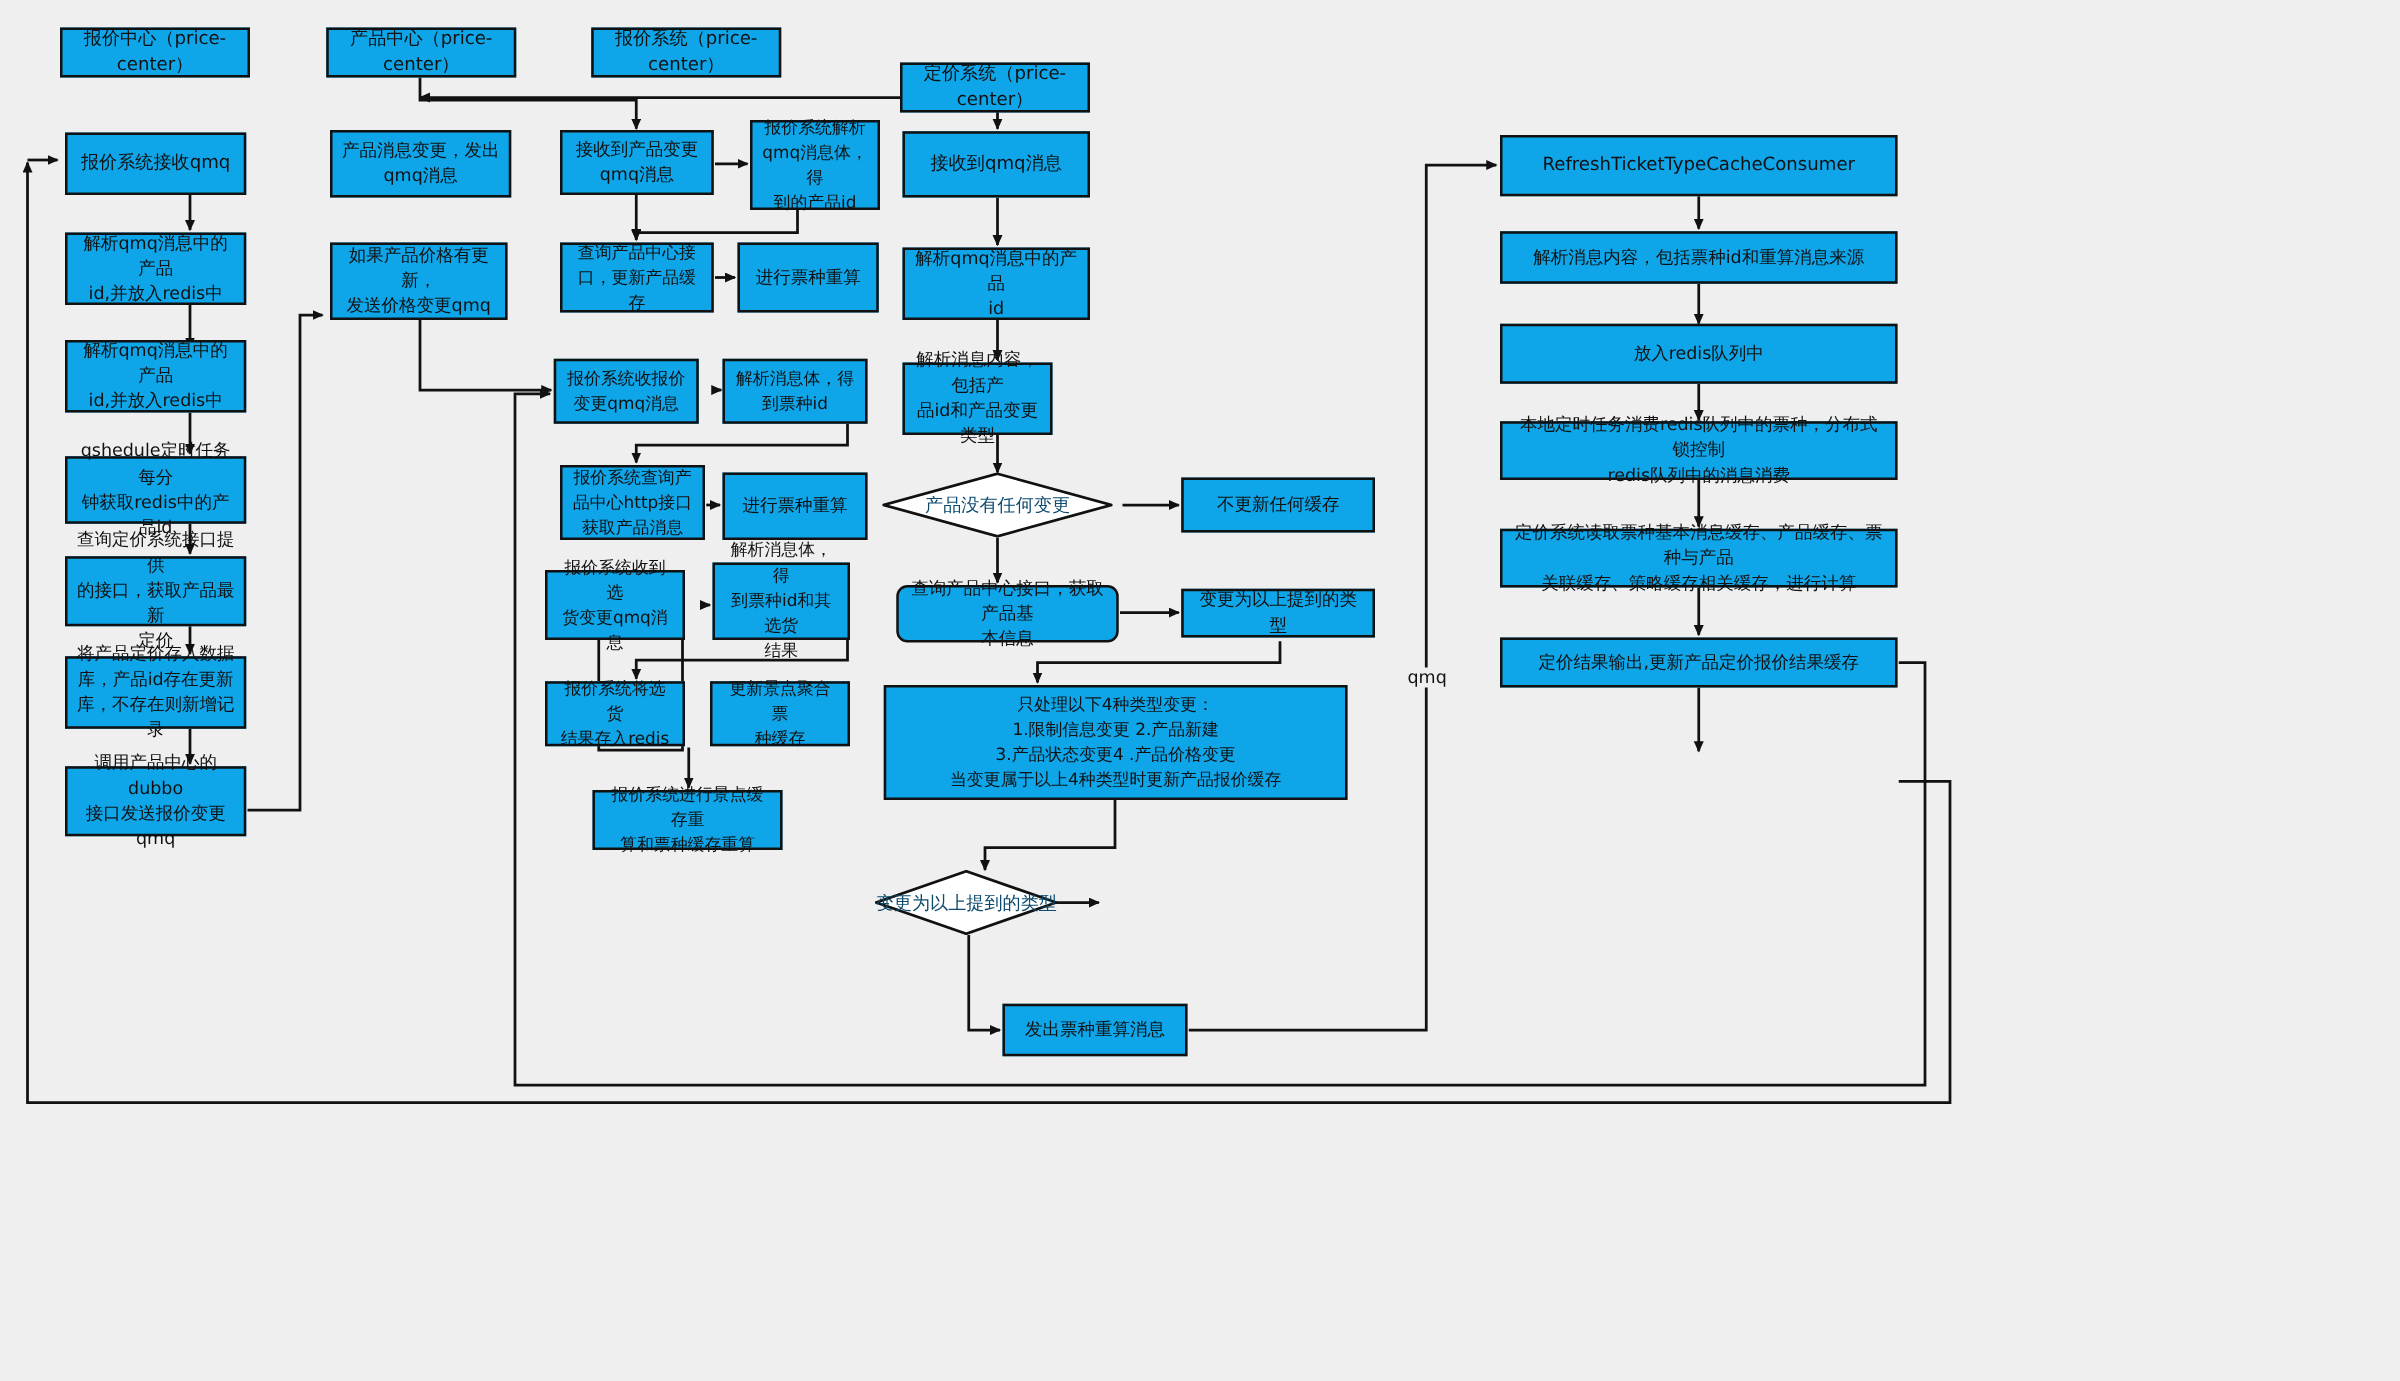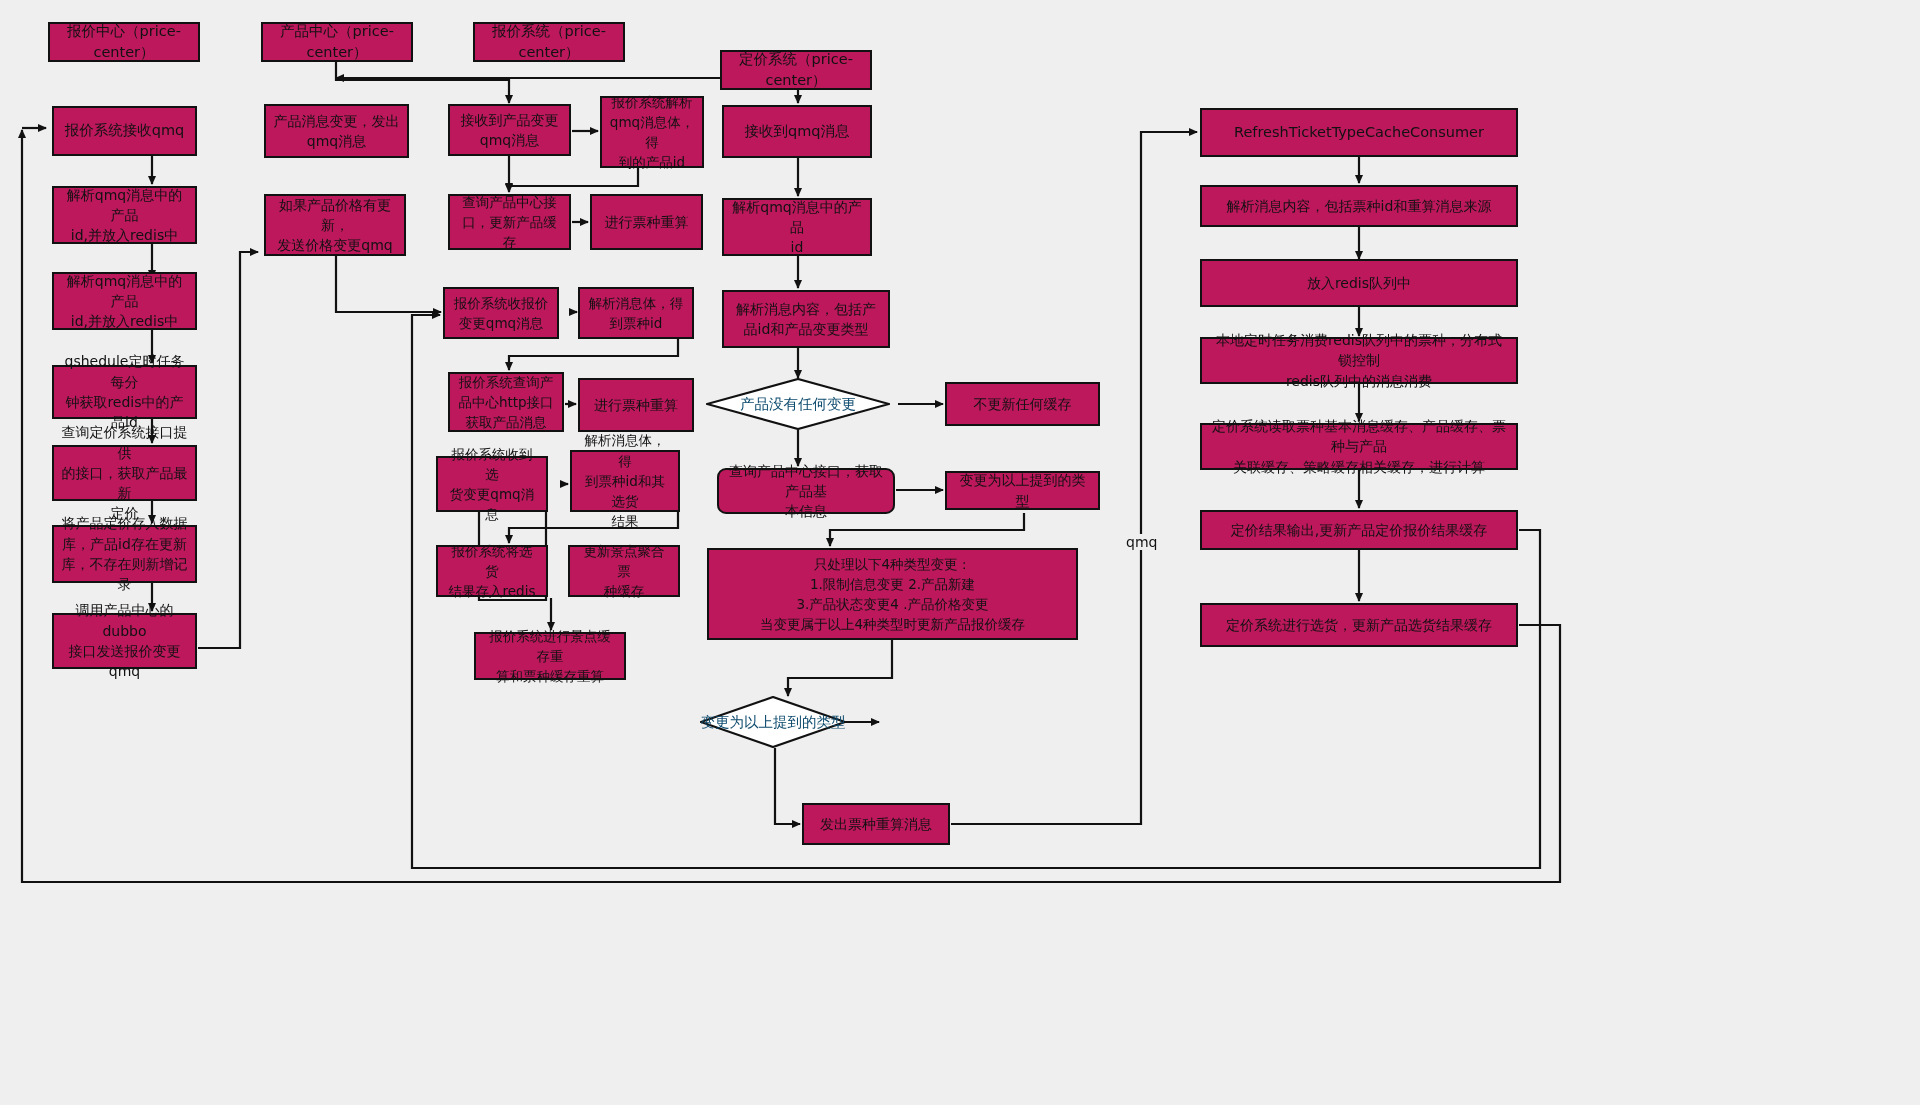--- a/index.html
+++ b/index.html
@@ -21,21 +21,21 @@
     position: absolute;
     left: 0;
     top: 0;
     width: 1920px;
     height: 1105px;
     pointer-events: none;
   }
   .node {
     position: absolute;
     box-sizing: border-box;
-    background: #be185d;
+    background: #0ea5e9;
     border: 2px solid #111111;
     display: flex;
     align-items: center;
     justify-content: center;
     text-align: center;
     color: #111111;
     font-size: 14.5px;
     line-height: 1.45;
     padding: 3px 7px;
     white-space: pre-line;
@@ -201,21 +201,21 @@
   <div class="node tiny" style="left:436px; top:545px; width:112px; height:52px;">报价系统将选货
 结果存入redis</div>
   <div class="node tiny" style="left:568px; top:545px; width:112px; height:52px;">更新景点聚合票
 种缓存</div>
   <div class="node tiny" style="left:474px; top:632px; width:152px; height:48px;">报价系统进行景点缓存重
 算和票种缓存重算</div>
 
   <div class="node" style="left:722px; top:105px; width:150px; height:53px;">接收到qmq消息</div>
   <div class="node small" style="left:722px; top:198px; width:150px; height:58px;">解析qmq消息中的产品
 id</div>
-  <div class="node small" style="left:722px; top:290px; width:168px; height:58px;">解析消息内容，包括产
+  <div class="node small" style="left:722px; top:290px; width:120px; height:58px;">解析消息内容，包括产
 品id和产品变更类型</div>
 
   <div class="diamond" style="left:706px; top:378px; width:184px; height:52px;">
     <svg width="184" height="52" viewBox="0 0 184 52">
       <polygon points="92,1 183,26 92,51 1,26" fill="#ffffff" stroke="#111111" stroke-width="2.2"></polygon>
     </svg>
     <div class="dlabel">产品没有任何变更</div>
   </div>
 
   <div class="node small" style="left:945px; top:382px; width:155px; height:44px;">不更新任何缓存</div>
@@ -239,17 +239,16 @@
   <div class="node small" style="left:802px; top:803px; width:148px; height:42px;">发出票种重算消息</div>
 
   <div class="node" style="left:1200px; top:108px; width:318px; height:49px;">RefreshTicketTypeCacheConsumer</div>
   <div class="node small" style="left:1200px; top:185px; width:318px; height:42px;">解析消息内容，包括票种id和重算消息来源</div>
   <div class="node small" style="left:1200px; top:259px; width:318px; height:48px;text-align:right;">放入redis队列中</div>
   <div class="node small" style="left:1200px; top:337px; width:318px; height:47px;">本地定时任务消费redis队列中的票种，分布式锁控制
 redis队列中的消息消费</div>
   <div class="node small" style="left:1200px; top:510px; width:318px; height:40px;">定价结果输出,更新产品定价报价结果缓存</div>
   <div class="node small" style="left:1200px; top:423px; width:318px; height:47px;">定价系统读取票种基本消息缓存、产品缓存、票种与产品
 关联缓存、策略缓存相关缓存，进行计算</div>
-  <div class="node small" style="left:1200px; top:603px; width:318px; height:44px;">定价系统进行选货，更新产品选货结果缓存</div>
 
   <div class="edge-label" style="left:1124px; top:534px;">qmq</div>
 
 </div>
 
 </body></html>

